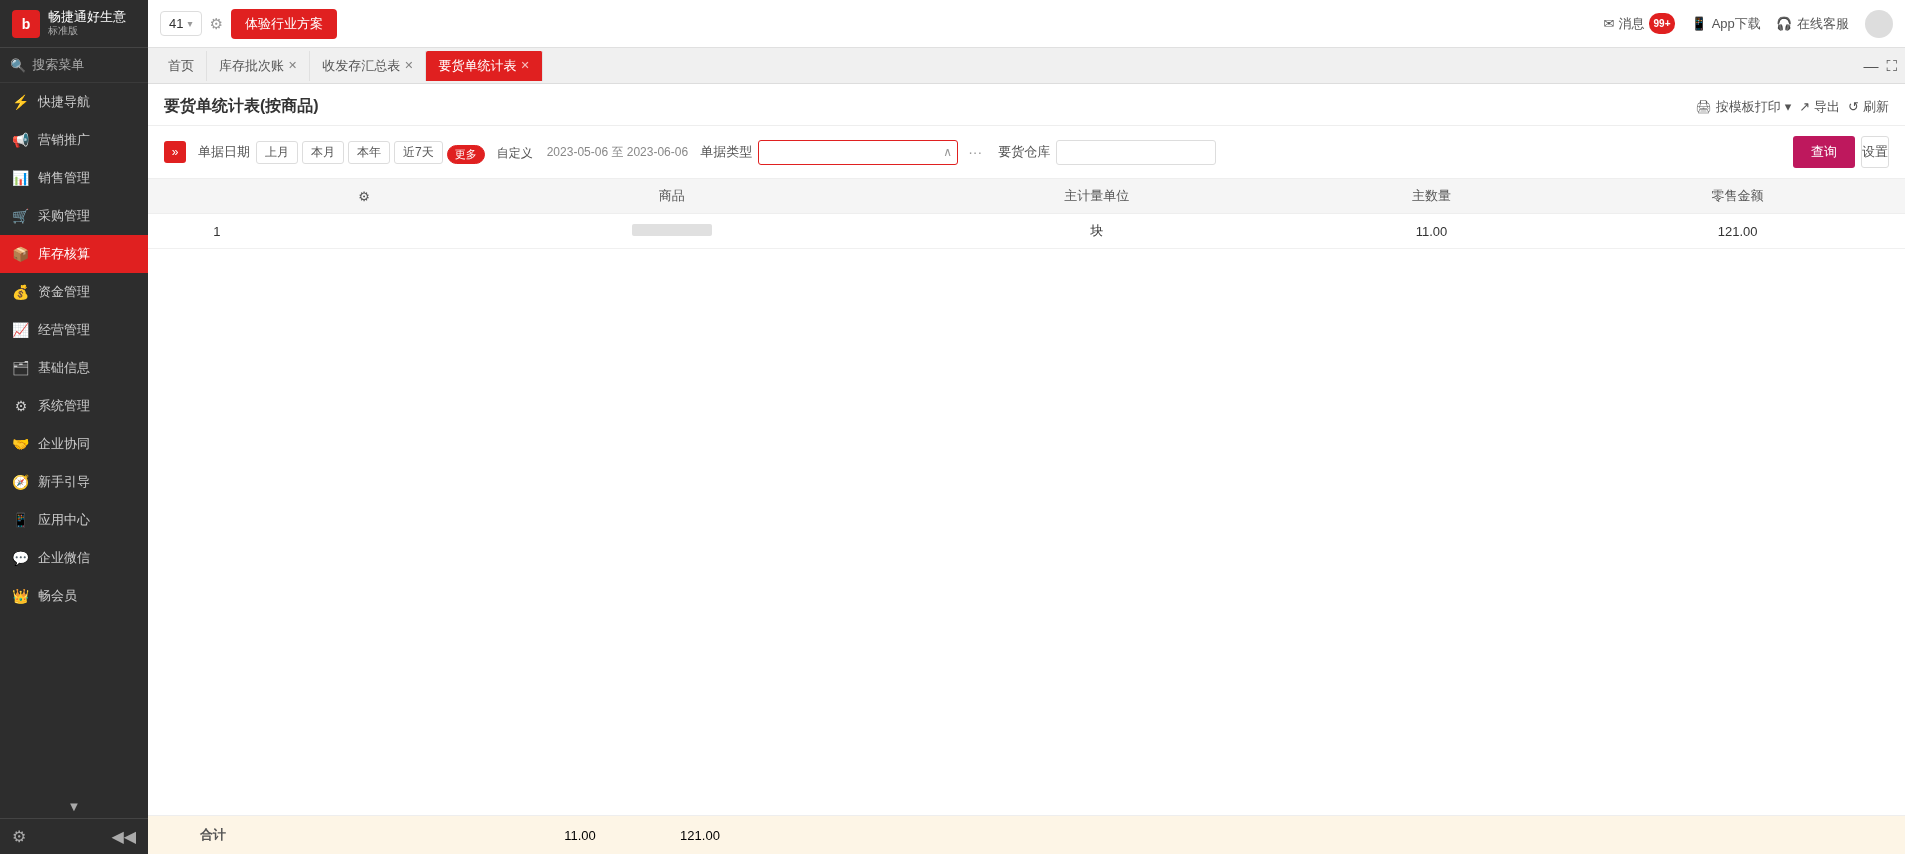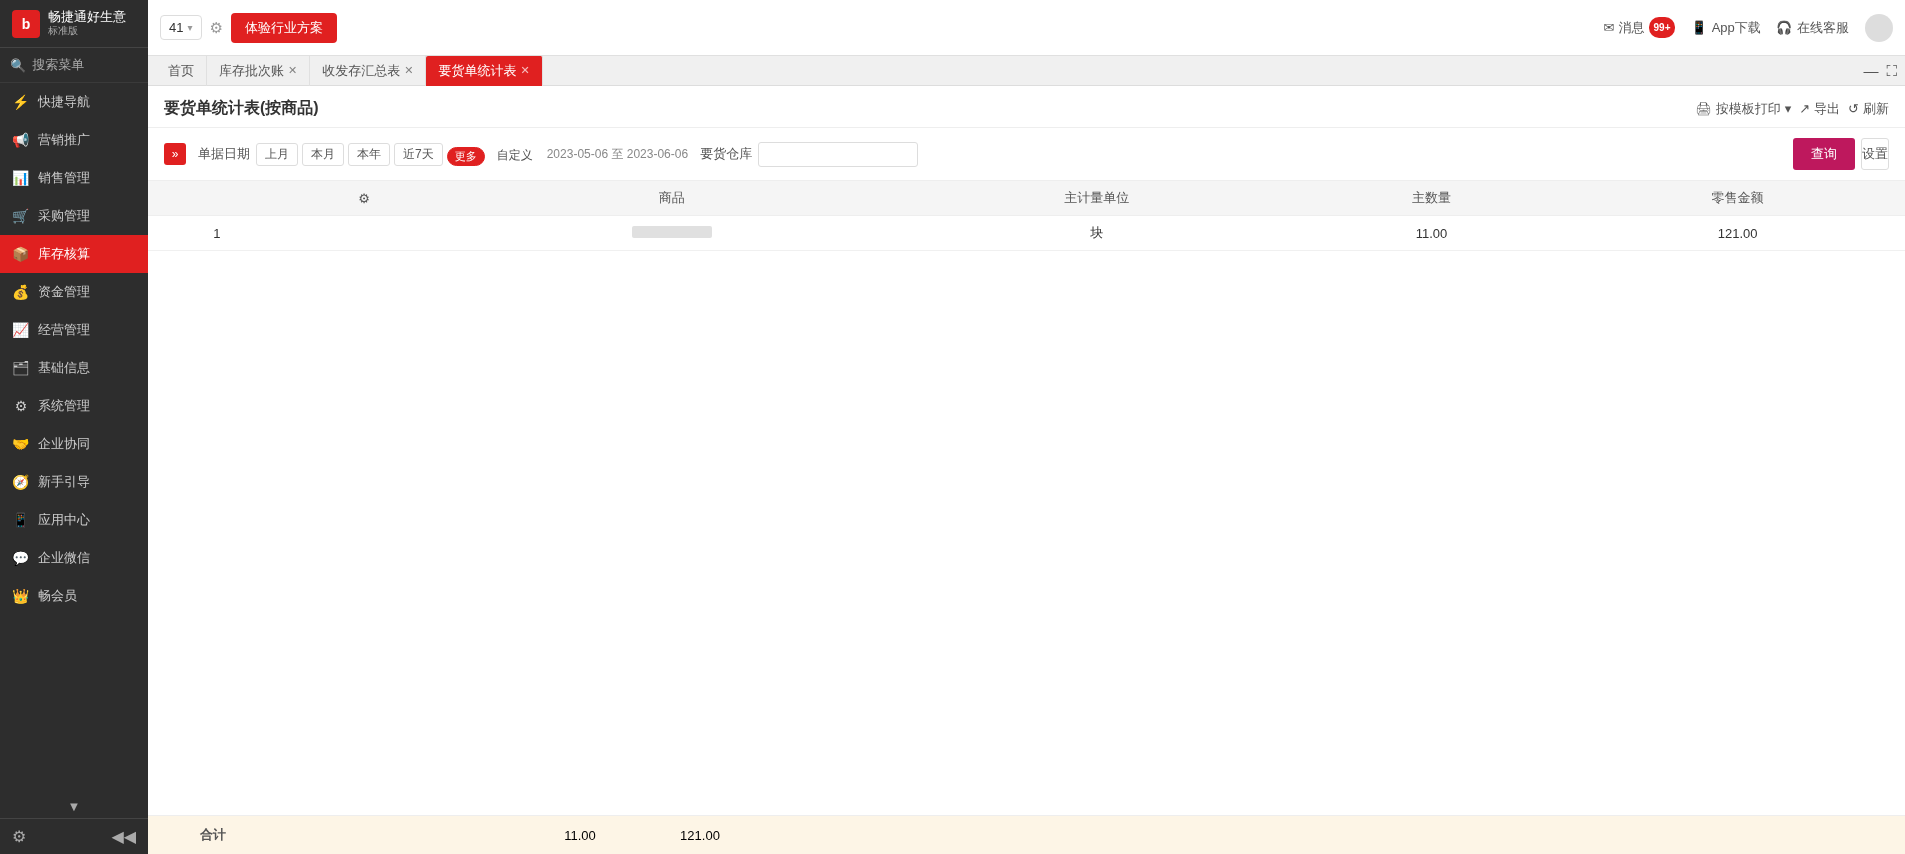--- a/index.html
+++ b/index.html
@@ -67,21 +67,21 @@
     .sidebar-scroll-btn {
       display: flex; justify-content: center; padding: 4px;
       color: #aaa; cursor: pointer;
     }
 
     
     .main { flex: 1; display: flex; flex-direction: column; overflow: hidden; }
 
     
     .topbar {
-      height: 56px;
+      height: 48px;
       background: #fff;
       border-bottom: 1px solid #e0e0e0;
       display: flex;
       align-items: center;
       padding: 0 12px;
       gap: 8px;
     }
     .topbar-dropdown {
       display: flex; align-items: center; gap: 4px;
       border: 1px solid #ddd; border-radius: 4px;
@@ -110,21 +110,21 @@
     }
     .avatar { width: 28px; height: 28px; background: #ddd; border-radius: 50%; }
 
     
     .tabs-bar {
       background: #f0f0f0;
       display: flex;
       align-items: center;
       border-bottom: 1px solid #ddd;
       padding: 0 8px;
-      height: 30px;
+      height: 36px;
     }
     .tab-item {
       padding: 6px 12px;
       cursor: pointer;
       font-size: 13px;
       color: #555;
       display: flex; align-items: center; gap: 4px;
       border-right: 1px solid #e0e0e0;
     }
     .tab-item.active { background: #e02020; color: #fff; border-radius: 2px 2px 0 0; }
@@ -434,20 +434,28 @@
           <button class="date-btn">上月</button>
           <button class="date-btn">本月</button>
           <button class="date-btn">本年</button>
           <button class="date-btn">近7天</button>
           <button class="date-btn more">更多</button>
           <button class="date-btn custom">自定义</button>
         </div>
         <span class="date-range">2023-05-06 至 2023-06-06</span>
       </div>
 
+      <div class="filter-field">
+        <span class="filter-label">单据类型</span>
+        <div class="filter-input-wrapper">
+          <input class="filter-input" type="text" value="" style="">
+          <span class="filter-input-clear">∧</span>
+        </div>
+        <span class="filter-more-btn">···</span>
+      </div>
 
       <div class="filter-field">
         <span class="filter-label">要货仓库</span>
         <input class="warehouse-input" type="text" style="">
       </div>
 
       <div class="filter-actions">
         <button class="btn-query">查询</button>
         <button class="btn-settings">设置</button>
       </div>

